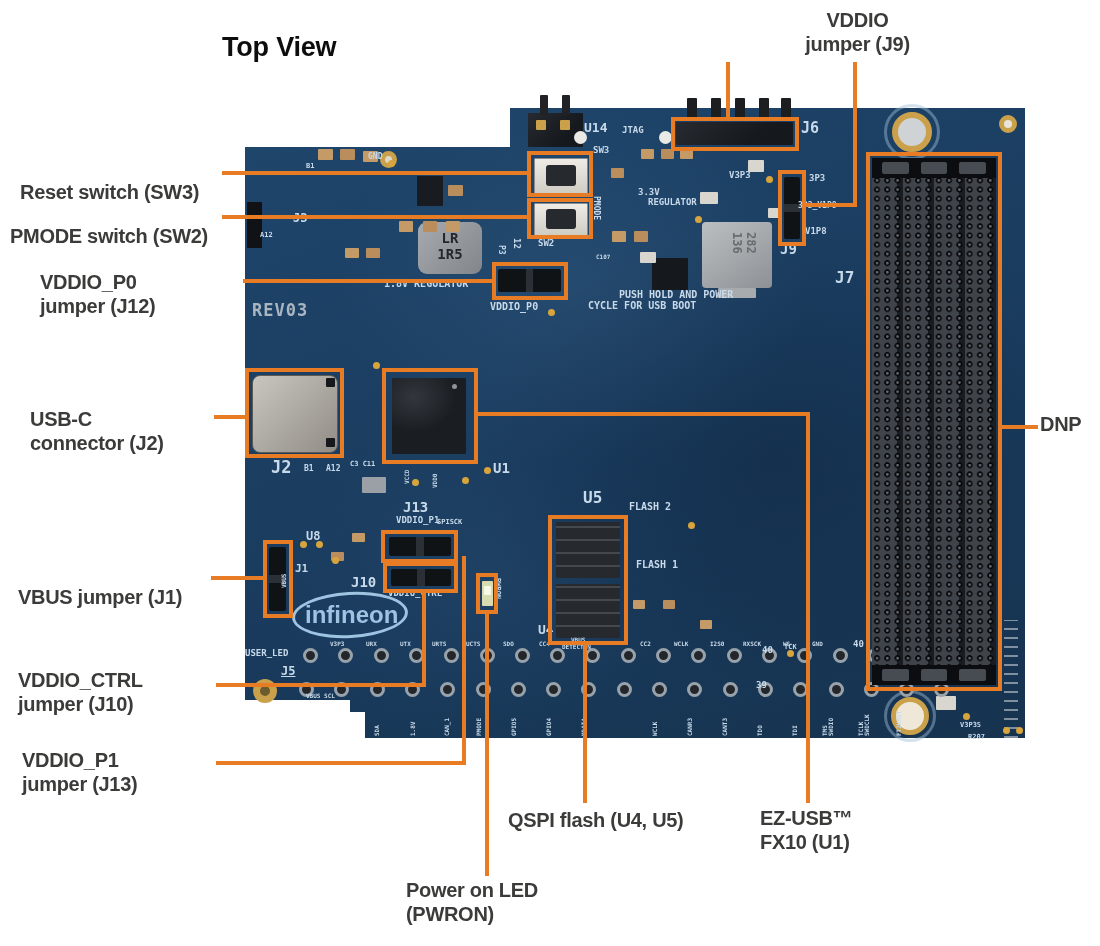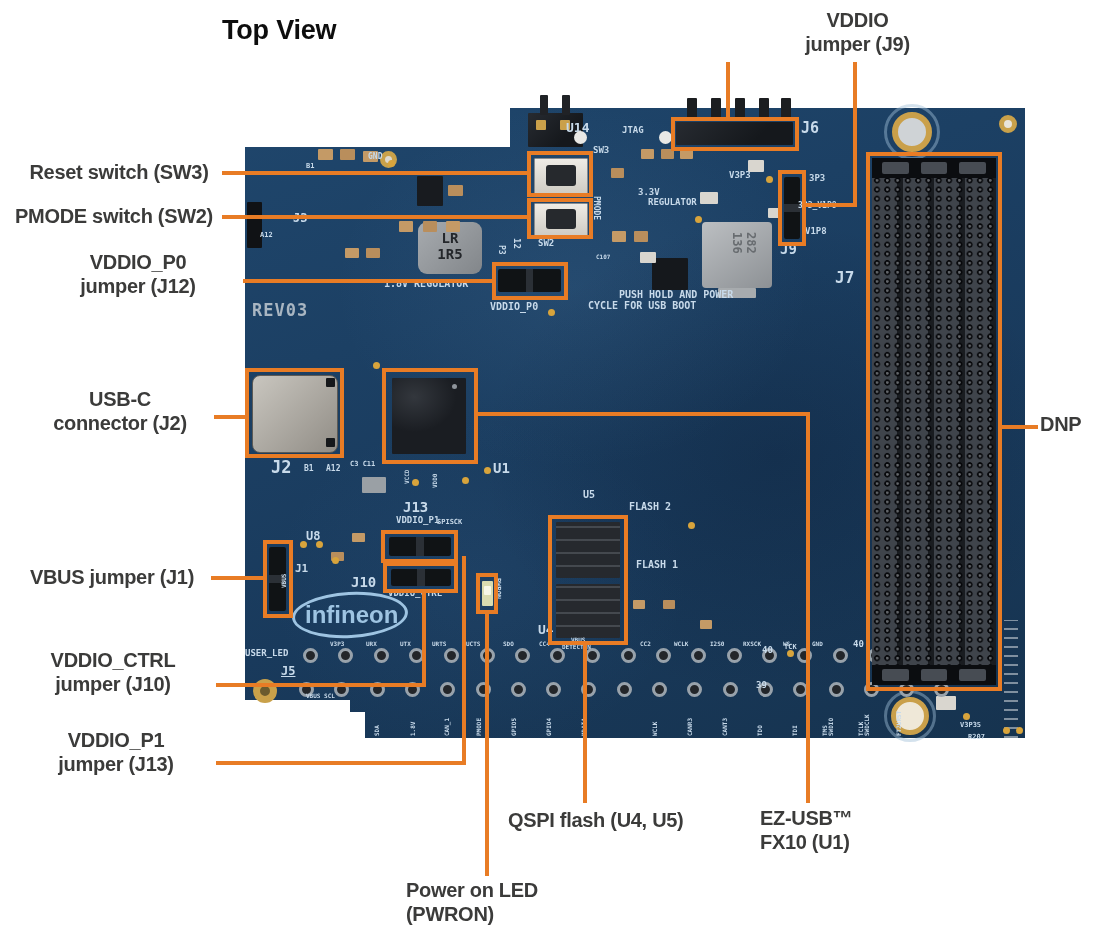--- a/index.html
+++ b/index.html
@@ -10,21 +10,21 @@
          font-family:"Liberation Sans",sans-serif;}
   .board{position:absolute;left:245px;top:108px;width:780px;height:637px;z-index:1;
     background:
       radial-gradient(340px 260px at 42% 28%, rgba(120,170,215,.10), transparent 70%),
       radial-gradient(420px 340px at 68% 55%, rgba(8,22,42,.28), transparent 70%),
       radial-gradient(300px 240px at 30% 75%, rgba(90,140,190,.08), transparent 70%),
       linear-gradient(160deg,#1f466c,#193a5c 60%,#16334f);
     clip-path:polygon(0 39px,265px 39px,265px 0,780px 0,780px 630px,120px 630px,120px 604px,105px 604px,105px 592px,0 592px);}
   .lbl{position:absolute;z-index:6;font-weight:700;font-size:20px;line-height:1.22;
        color:var(--labelc);white-space:pre-line;letter-spacing:-.3px;}
-  .lbl.r{text-align:center;} .lbl.c{text-align:center;}
+  .lbl.r{text-align:left;margin-top:20px;} .lbl.c{text-align:center;}
   .title{position:absolute;z-index:6;font-weight:700;font-size:27px;color:#0d0d0d;letter-spacing:-.2px;}
   .ol{position:absolute;z-index:5;background:var(--orange);}
   .ob{position:absolute;z-index:4;border:4px solid var(--orange);box-sizing:border-box;background:transparent;}
   .silk{position:absolute;z-index:3;font-family:"DejaVu Sans Mono",monospace;font-weight:700;
         color:var(--silk);white-space:pre;line-height:1;transform-origin:left top;}
   .comp{position:absolute;z-index:2;border-radius:1px;}
   .pad{position:absolute;z-index:2;width:15px;height:15px;border-radius:50%;
        background:#23262a;border:3px solid #98a2ab;box-sizing:border-box;}
   .gdot{position:absolute;z-index:3;border-radius:50%;background:#d8a43c;}
   .sdot{position:absolute;z-index:3;border-radius:50%;background:#e9e9e6;}
@@ -51,21 +51,21 @@
   .mark{position:absolute;z-index:3;font-family:"DejaVu Sans Mono",monospace;font-weight:700;
         white-space:pre-line;transform-origin:left top;}
   .edge-marks{position:absolute;z-index:3;width:14px;
         background:repeating-linear-gradient(0deg,rgba(255,255,255,.45) 0 2px,transparent 2px 9px);}
 </style>
 </head>
 <body>
 
 <div id="stage">
 
-  <div class="title" style="left:222px;top:15px;">Top View</div>
+  <div class="title" style="left:222px;top:32px;">Top View</div>
 
   <div class="board"></div>
 
   <div class="hole" style="left:884px;top:104px;width:56px;height:56px;border:3px solid rgba(160,190,215,.45);"></div>
   <div class="hole" style="left:892px;top:112px;width:40px;height:40px;border:6px solid #caa04a;background:#cfd3d6;"></div>
   <div class="hole" style="left:884px;top:690px;width:52px;height:52px;border:3px solid rgba(160,190,215,.45);"></div>
   <div class="hole" style="left:891px;top:697px;width:38px;height:38px;border:5px solid #caa04a;background:#efe8d8;"></div>
   <div class="hole" style="left:253px;top:679px;width:24px;height:24px;border:7px solid #c9a14a;background:#6b5b2e;"></div>
   <div class="hole" style="left:999px;top:115px;width:18px;height:18px;border:5px solid #c9a14a;background:#e8e4da;"></div>
   <div class="hole" style="left:380px;top:151px;width:17px;height:17px;border:5px solid #c9a14a;background:#ded9cd;"></div>
@@ -183,21 +183,21 @@
   <div class="lbl c" style="left:795px;top:8px;width:125px;">VDDIO
 jumper (J9)</div>
   <div class="lbl" style="left:1040px;top:412px;">DNP</div>
   <div class="lbl" style="left:508px;top:808px;">QSPI flash (U4, U5)</div>
   <div class="lbl" style="left:760px;top:806px;">EZ-USB™
 FX10 (U1)</div>
   <div class="lbl" style="left:406px;top:878px;">Power on LED
 (PWRON)</div>
 
 <div class="silk" style="left: 368px; top: 153px; font-size: 8px;">GND</div>
-    <div class="silk" style="left: 566px; top: 121px; font-size: 13px;">U14</div>
+    <div class="silk" style="left: 584px; top: 121px; font-size: 13px;">U14</div>
     <div class="silk" style="left: 622px; top: 126px; font-size: 9px;">JTAG</div>
     <div class="silk" style="left: 801px; top: 121px; font-size: 15px;">J6</div>
     <div class="silk" style="left: 593px; top: 146px; font-size: 9px;">SW3</div>
     <div class="silk" style="left: 538px; top: 239px; font-size: 9px;">SW2</div>
     <div class="silk" style="left: 600px; top: 196px; font-size: 8px; transform: rotate(90deg);">PMODE</div>
     <div class="silk" style="left: 505px; top: 245px; font-size: 8px; transform: rotate(90deg);">P3</div>
     <div class="silk" style="left: 521px; top: 238px; font-size: 9px; transform: rotate(90deg);">12</div>
     <div class="silk" style="left: 596px; top: 254px; font-size: 6px;">C107</div>
     <div class="silk" style="left: 638px; top: 188px; font-size: 9px;">3.3V</div>
     <div class="silk" style="left: 648px; top: 198px; font-size: 9px;">REGULATOR</div>
@@ -217,21 +217,21 @@
     <div class="silk" style="left: 271px; top: 459px; font-size: 17px;">J2</div>
     <div class="silk" style="left: 304px; top: 465px; font-size: 8px;">B1</div>
     <div class="silk" style="left: 326px; top: 465px; font-size: 8px;">A12</div>
     <div class="silk" style="left: 350px; top: 461px; font-size: 7px;">C3 C11</div>
     <div class="silk" style="left: 493px; top: 461px; font-size: 14px;">U1</div>
     <div class="silk" style="left: 404px; top: 484px; font-size: 6px; transform: rotate(-90deg);">VCCD</div>
     <div class="silk" style="left: 432px; top: 488px; font-size: 6px; transform: rotate(-90deg);">VDD0</div>
     <div class="silk" style="left: 403px; top: 500px; font-size: 14px;">J13</div>
     <div class="silk" style="left: 396px; top: 516px; font-size: 9px;">VDDIO_P1</div>
     <div class="silk" style="left: 437px; top: 519px; font-size: 7px;">SPISCK</div>
-    <div class="silk" style="left: 583px; top: 490px; font-size: 10px;">U5</div>
+    <div class="silk" style="left: 583px; top: 490px; font-size: 16px;">U5</div>
     <div class="silk" style="left: 629px; top: 502px; font-size: 10px;">FLASH 2</div>
     <div class="silk" style="left: 636px; top: 560px; font-size: 10px;">FLASH 1</div>
     <div class="silk" style="left: 538px; top: 623px; font-size: 13px;">U4</div>
     <div class="silk" style="left: 306px; top: 530px; font-size: 12px;">U8</div>
     <div class="silk" style="left: 295px; top: 563px; font-size: 11px;">J1</div>
     <div class="silk" style="left: 281px; top: 588px; font-size: 6px; transform: rotate(-90deg);">VBUS</div>
     <div class="silk" style="left: 351px; top: 575px; font-size: 14px;">J10</div>
     <div class="silk" style="left: 388px; top: 589px; font-size: 9px;">VDDIO_CTRL</div>
     <div class="silk" style="left: 501px; top: 578px; font-size: 7px; transform: rotate(90deg);">PWRON</div>
     <div class="silk" style="left: 245px; top: 649px; font-size: 9px;">USER_LED</div>

